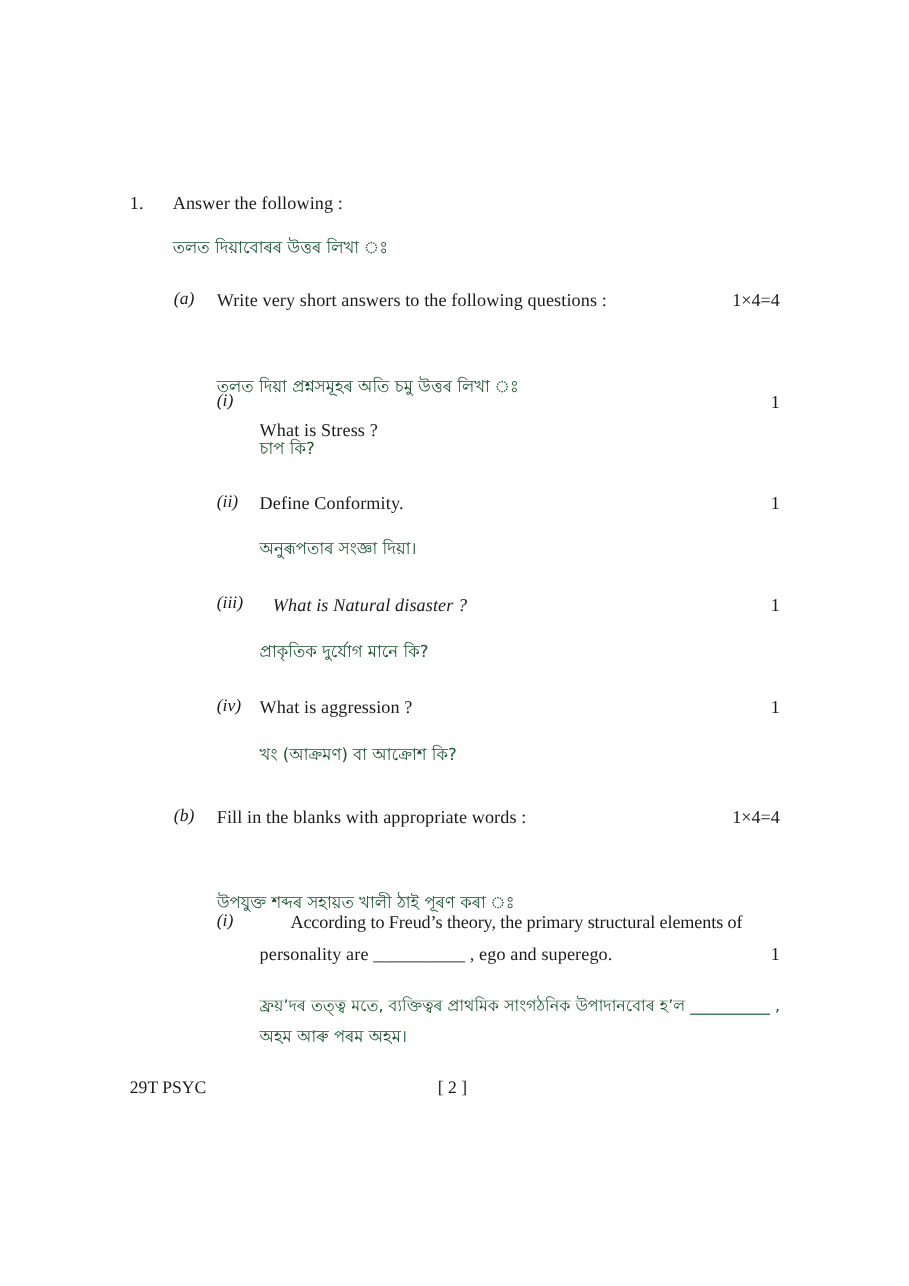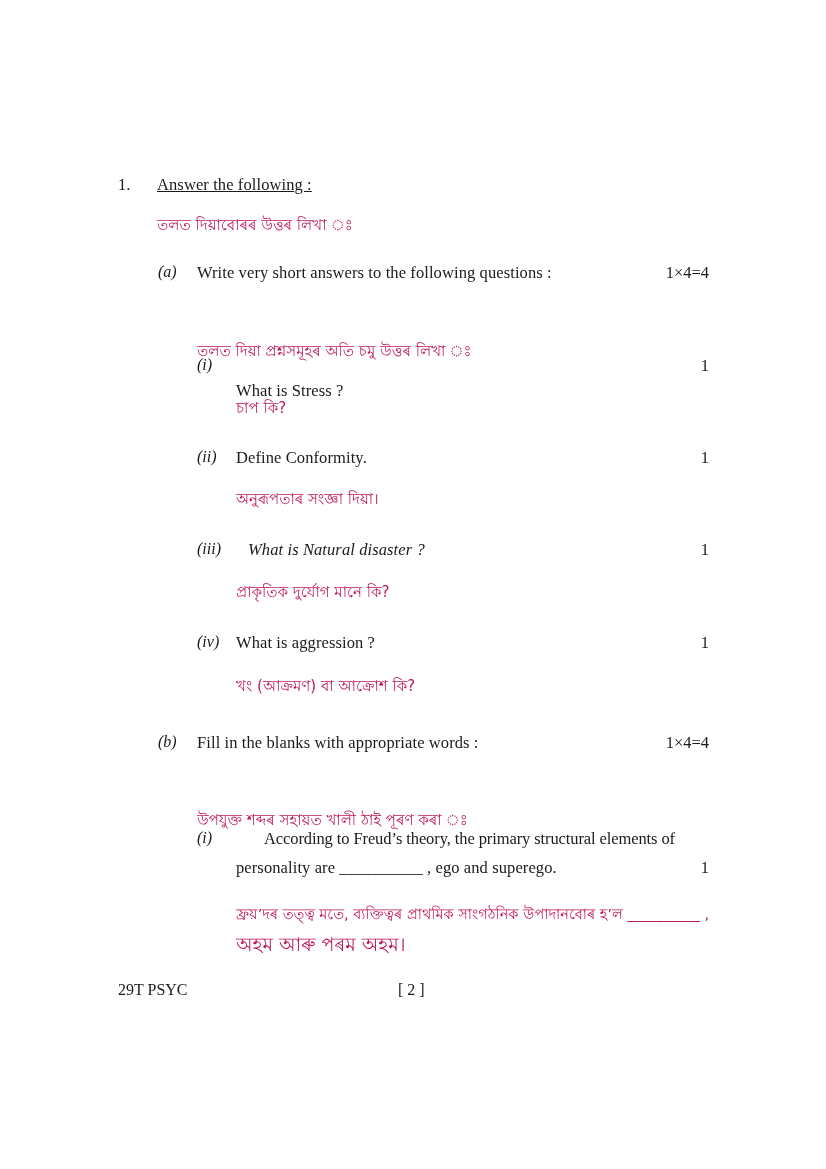--- a/index.html
+++ b/index.html
@@ -10,32 +10,32 @@
     body {
       width: 826px;
       height: 1169px;
       position: relative;
       overflow: hidden;
       font-family: "Liberation Serif", "DejaVu Serif", serif;
       color: #1a1a1a;
     }
     .abs { position: absolute; white-space: nowrap; }
     .en { font-size: 16.5px; letter-spacing: 0.1px; }
-    .as { font-size: 15px; font-family: "DejaVu Sans", "Liberation Sans", sans-serif; color: #be185d; }
+    .as { font-size: 15px; font-family: "DejaVu Sans", "Liberation Sans", sans-serif; color: #14532d; }
     .lbl { font-style: italic; font-size: 16px; }
     .marks { text-align: left; font-size: 16.5px; }
     .foot { font-size: 16px; }
   </style>
 </head>
 <body>
 
 <div>
 
   <div class="abs en" style="left:118px; top:175px;">1.</div>
-  <div class="abs en" style="left:157px; top:175px;text-decoration:underline;">Answer the following :</div>
+  <div class="abs en" style="left:157px; top:175px;">Answer the following :</div>
   <div class="abs as" style="left:157px; top:213px;">তলত দিয়াবোৰৰ উত্তৰ লিখা ঃ</div>
 
   <div class="abs lbl" style="left:158px; top:263px;">(a)</div>
   <div class="abs en" style="left:197px; top:263px;">Write very short answers to the following questions :</div>
   <div class="abs marks" style="right:117px; top:263px;">1×4=4</div>
   <div class="abs as" style="left:197px; top:307px;margin-top:32px;">তলত দিয়া প্ৰশ্নসমূহৰ অতি চমু উত্তৰ লিখা ঃ</div>
 
   <div class="abs lbl" style="left:197px; top:356px;">(i)</div>
   <div class="abs en" style="left:236px; top:356px;margin-top:25px;">What is Stress ?</div>
   <div class="abs marks" style="right:117px; top:356px;">1</div>
@@ -59,18 +59,18 @@
   <div class="abs lbl" style="left:158px; top:733px;">(b)</div>
   <div class="abs en" style="left:197px; top:733px;">Fill in the blanks with appropriate words :</div>
   <div class="abs marks" style="right:117px; top:733px;">1×4=4</div>
   <div class="abs as" style="left:197px; top:776px;margin-top:32px;">উপযুক্ত শব্দৰ সহায়ত খালী ঠাই পূৰণ কৰা ঃ</div>
 
   <div class="abs lbl" style="left:197px; top:829px;">(i)</div>
   <div class="abs en" style="left:236px; top:829px; letter-spacing:-0.1px;margin-left:28px;">According to Freud’s theory, the primary structural elements of</div>
   <div class="abs en" style="left:236px; top:858px;">personality are __________ , ego and superego.</div>
   <div class="abs marks" style="right:117px; top:858px;">1</div>
   <div class="abs as" style="left:236px; top:903px; font-size:14.5px;">ফ্ৰয়’দৰ তত্ত্ব মতে, ব্যক্তিত্বৰ প্ৰাথমিক সাংগঠনিক উপাদানবোৰ হ’ল __________ ,</div>
-  <div class="abs as" style="left:236px; top:930px; font-size:19px;">অহম আৰু পৰম অহম।</div>
+  <div class="abs as" style="left:236px; top:930px; font-size:15px;">অহম আৰু পৰম অহম।</div>
 
   <div class="abs foot" style="left:118px; top:981px;">29T PSYC</div>
   <div class="abs foot" style="left:398px; top:981px;">[ 2 ]</div>
 
 </div>
 
 </body></html>

